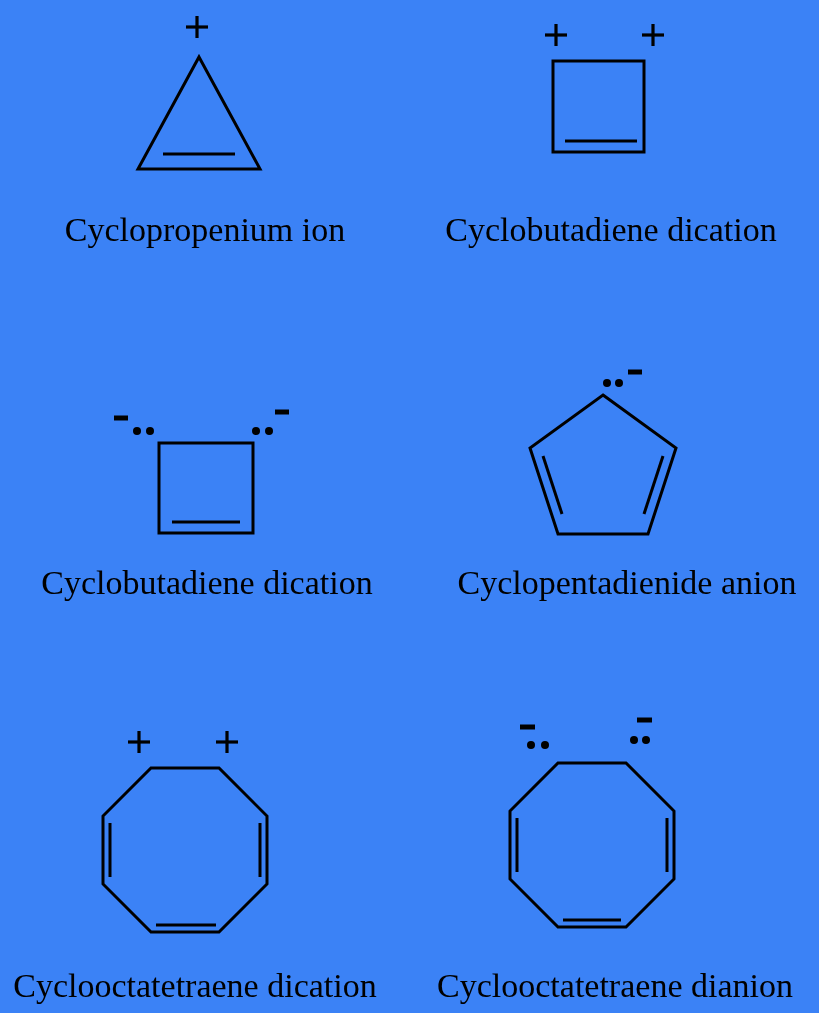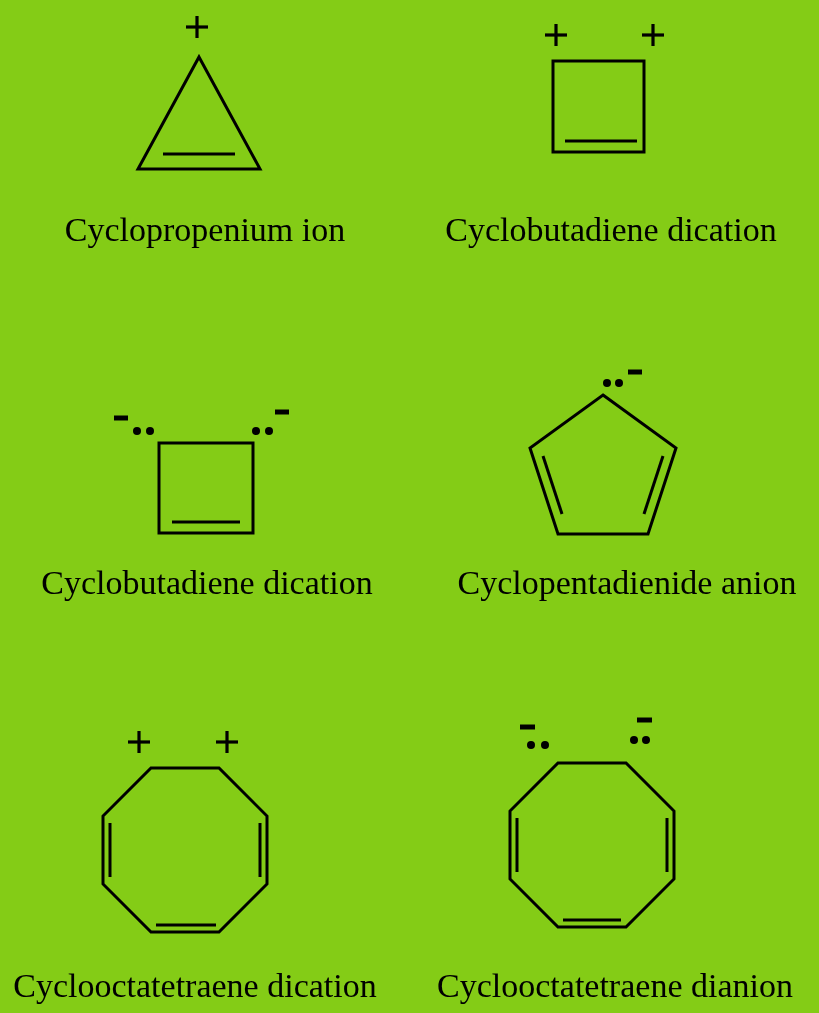--- a/index.html
+++ b/index.html
@@ -4,21 +4,21 @@
 <style>
   html, body {
     margin: 0;
     padding: 0;
     background: #ffffff;
   }
   .page {
     position: relative;
     width: 819px;
     height: 1013px;
-    background: #84cc16;
+    background: #3b82f6;
     overflow: hidden;
   }
   svg.canvas {
     display: block;
     width: 819px;
     height: 1013px;
   }
   .ring {
     fill: none;
     stroke: #000000;

